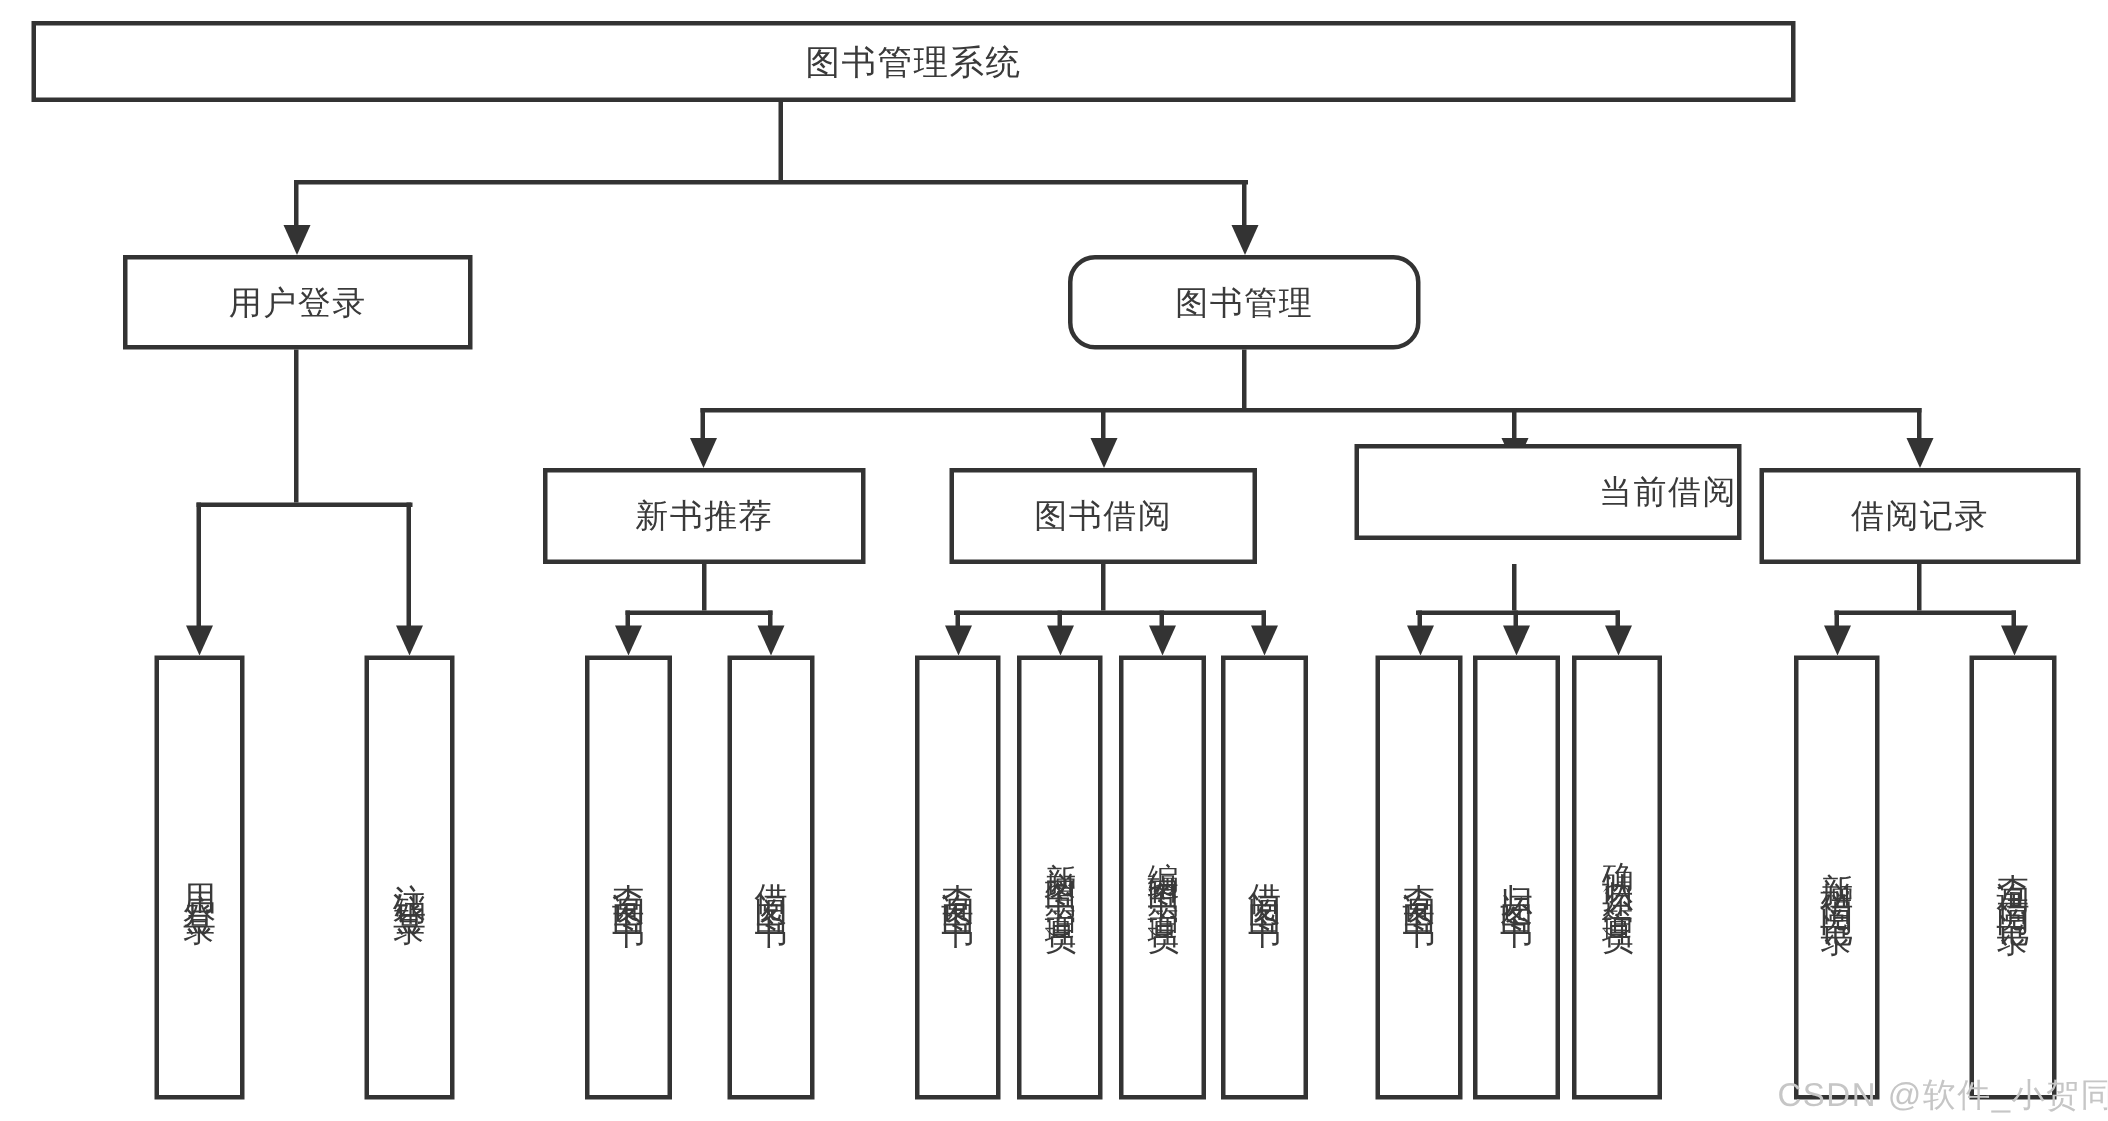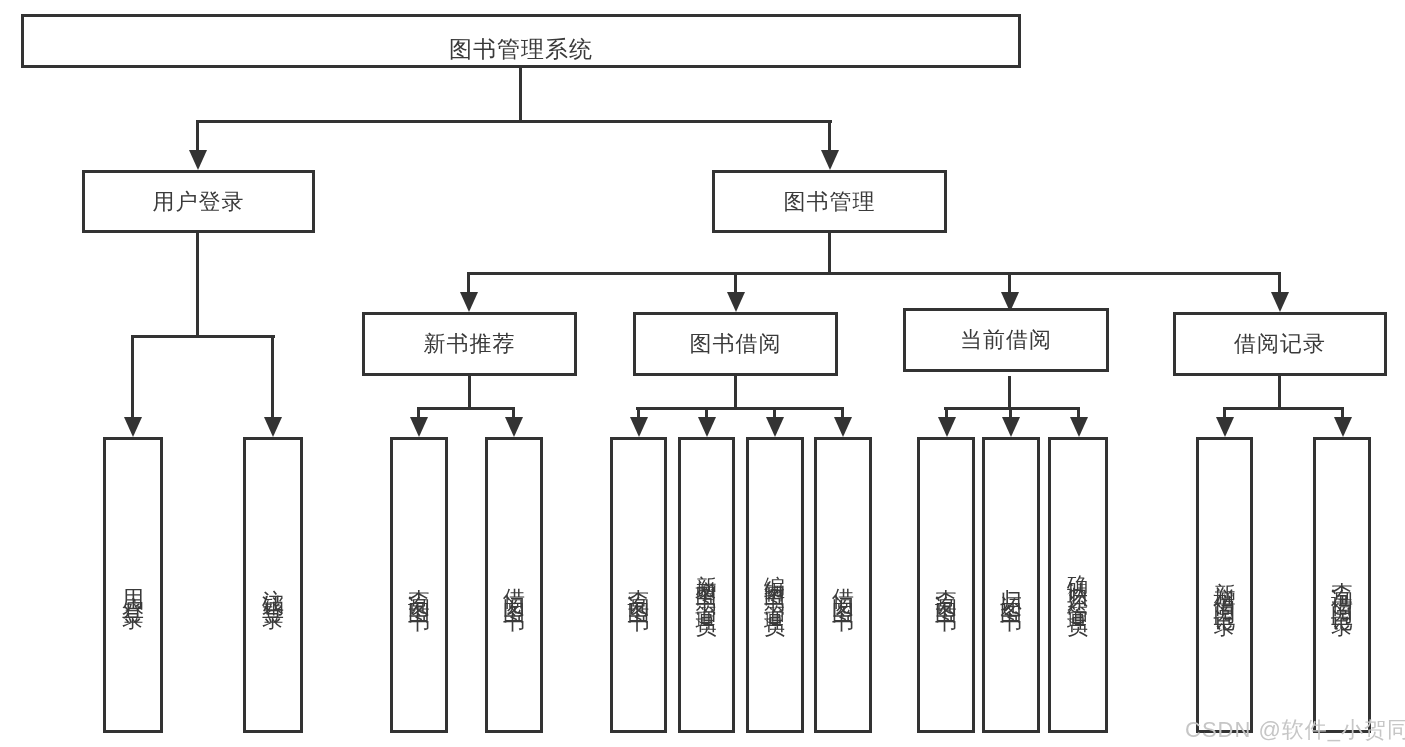--- a/index.html
+++ b/index.html
@@ -73,35 +73,35 @@
     letter-spacing:1px;
     z-index:10;
     white-space:nowrap;
   }
 </style>
 </head>
 <body>
 
 <div class="stage">
 
-  <div class="box" style="left:21px;top:14px;width:1000px;height:54px;align-items:flex-end;">
+  <div class="box" style="left:21px;top:14px;width:1176px;height:54px;">
     <span class="hlabel root-label">图书管理系统</span>
   </div>
 
   <div class="v" style="left:519px;top:68px;height:52px;"></div>
   <div class="h" style="left:196px;top:120px;width:636px;"></div>
   <div class="v" style="left:196px;top:120px;height:36px;"></div>
   <div class="arrow" style="left:189px;top:150px;"></div>
   <div class="v" style="left:828px;top:120px;height:36px;"></div>
   <div class="arrow" style="left:821px;top:150px;"></div>
 
   <div class="box" style="left:82px;top:170px;width:233px;height:63px;">
     <span class="hlabel">用户登录</span>
   </div>
-  <div class="box" style="left:712px;top:170px;width:235px;height:63px;">
+  <div class="box" style="left:712px;top:170px;width:235px;height:63px;border-radius:18px;">
     <span class="hlabel">图书管理</span>
   </div>
 
   <div class="v" style="left:196px;top:233px;height:102px;"></div>
   <div class="h" style="left:131px;top:335px;width:144px;"></div>
   <div class="v" style="left:131px;top:335px;height:88px;"></div>
   <div class="arrow" style="left:124px;top:417px;"></div>
   <div class="v" style="left:271px;top:335px;height:88px;"></div>
   <div class="arrow" style="left:264px;top:417px;"></div>
 
@@ -115,21 +115,21 @@
   <div class="arrow" style="left:1001px;top:292px;"></div>
   <div class="v" style="left:1278px;top:272px;height:26px;"></div>
   <div class="arrow" style="left:1271px;top:292px;"></div>
 
   <div class="box" style="left:633px;top:312px;width:205px;height:64px;">
     <span class="hlabel">图书借阅</span>
   </div>
   <div class="box" style="left:362px;top:312px;width:215px;height:64px;">
     <span class="hlabel">新书推荐</span>
   </div>
-  <div class="box" style="left:903px;top:308px;width:206px;height:64px;">
+  <div class="box" style="left:903px;top:296px;width:258px;height:64px;justify-content:flex-end;">
     <span class="hlabel">当前借阅</span>
   </div>
   <div class="box" style="left:1173px;top:312px;width:214px;height:64px;">
     <span class="hlabel">借阅记录</span>
   </div>
 
   <div class="v" style="left:468px;top:376px;height:31px;"></div>
   <div class="h" style="left:417px;top:407px;width:98px;"></div>
   <div class="v" style="left:417px;top:407px;height:16px;"></div>
   <div class="arrow" style="left:410px;top:417px;"></div>

